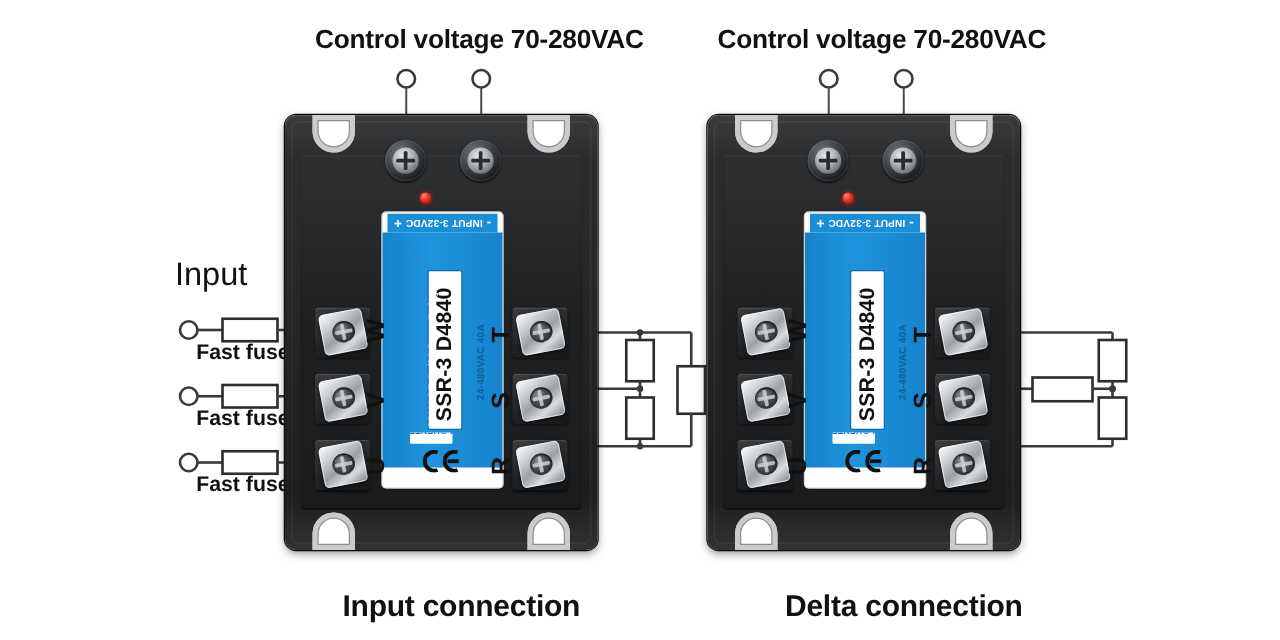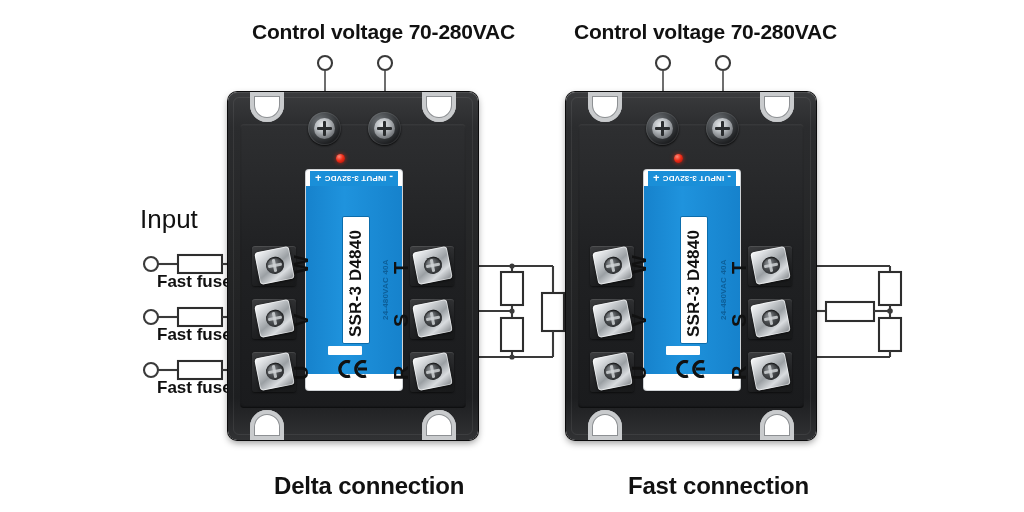--- a/index.html
+++ b/index.html
@@ -413,17 +413,17 @@
       <span class="termletter">T</span>
     </div>
     <div class="rot rot90" style="left:162px;top:235px;">
       <span class="termletter">S</span>
     </div>
     <div class="rot rot90" style="left:162px;top:288px;">
       <span class="termletter">R</span>
     </div>
   </div>
 
-  <div class="abs caption" style="left:274px;top:472px;">Delta connection</div>
-
-  <div class="abs caption" style="left:628px;top:472px;">Fast connection</div>
+  <div class="abs caption" style="left:274px;top:472px;">Input connection</div>
+
+  <div class="abs caption" style="left:628px;top:472px;">Delta connection</div>
 
 </div>
 
 </body></html>

